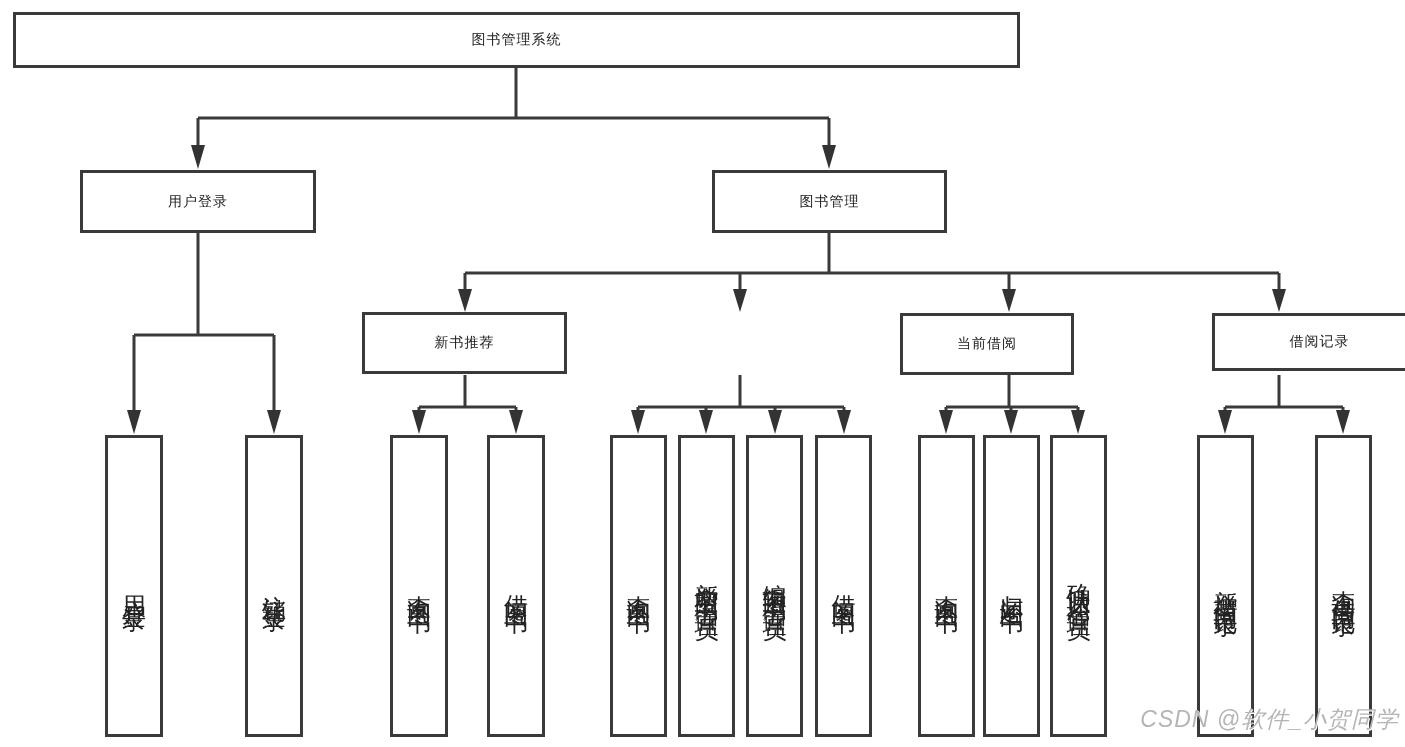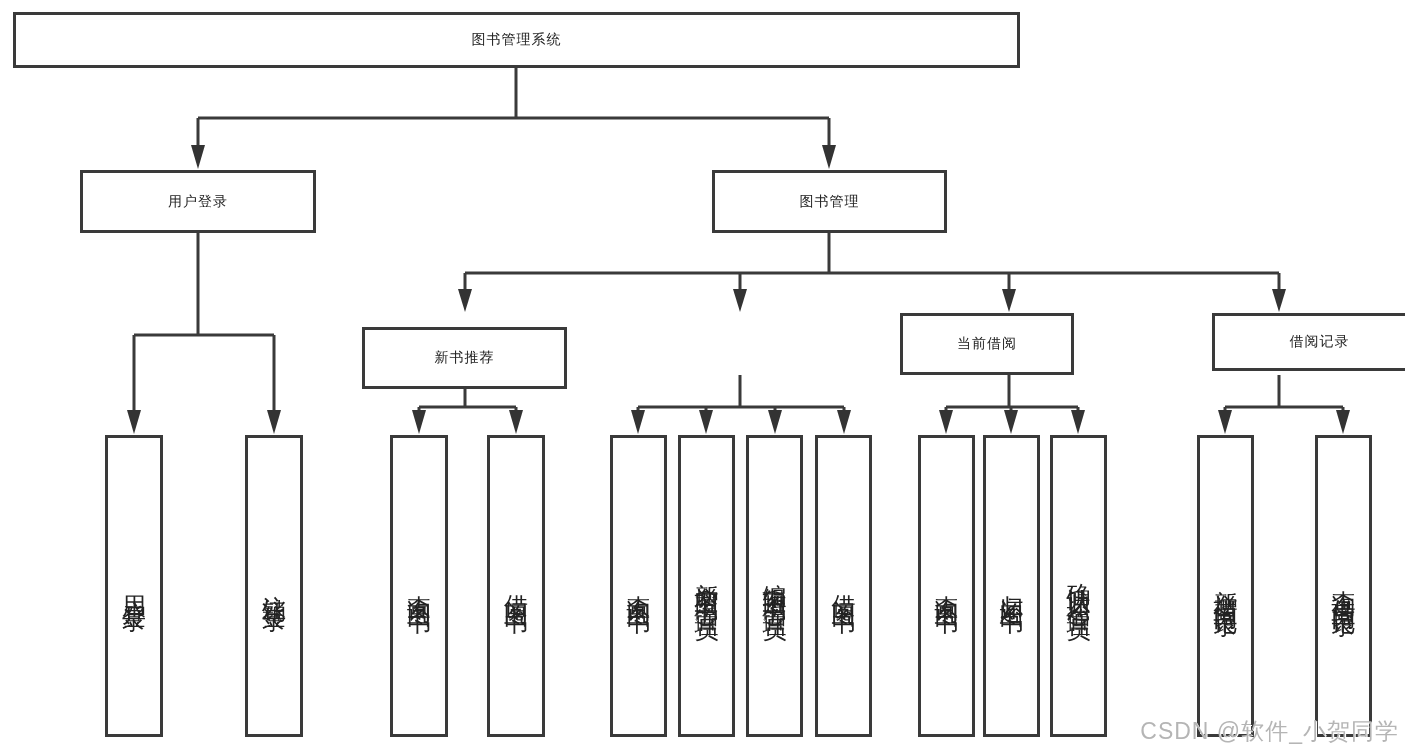--- a/index.html
+++ b/index.html
@@ -45,27 +45,28 @@
     position: absolute;
     left: 0; top: 0;
     width: 1405px; height: 747px;
     z-index: 1;
   }
   #connectors path { stroke: #3a3a3a; stroke-width: 3; fill: none; }
   #connectors polygon { fill: #333333; stroke: none; }
   .watermark {
     position: absolute;
     right: 6px;
-    bottom: 0;
+    bottom: 12px;
     font-size: 23px;
     color: #b5b5b5;
     text-shadow: 1px 1px 0 #ffffff;
     letter-spacing: 1px;
     z-index: 3;
     white-space: nowrap;
+    font-style: italic;
   }
 </style>
 </head>
 <body>
 
 <div id="stage">
 
   <svg id="connectors" viewBox="0 0 1405 747" xmlns="http://www.w3.org/2000/svg">
 
     <path d="M516 68 V118 M198 118 H829 M198 118 V150 M829 118 V150"></path>
@@ -100,21 +101,21 @@
     <path d="M1279 375 V407 M1225 407 H1343 M1225 407 V416 M1343 407 V416"></path>
     <polygon points="1218,410 1232,410 1225,434"></polygon>
     <polygon points="1336,410 1350,410 1343,434"></polygon>
   </svg>
 
   <div class="node" style="left:13px; top:12px; width:1007px; height:56px;">图书管理系统</div>
 
   <div class="node" style="left:80px; top:170px; width:236px; height:63px;">用户登录</div>
   <div class="node" style="left:712px; top:170px; width:235px; height:63px;">图书管理</div>
 
-  <div class="node" style="left:362px; top:327px; width:205px; height:62px;">新书推荐</div>
+  <div class="node" style="left:362px; top:312px; width:205px; height:62px;">新书推荐</div>
   <div class="node" style="left:900px; top:313px; width:174px; height:62px;">当前借阅</div>
   <div class="node" style="left:1212px; top:313px; width:215px; height:58px;font-family:Liberation Mono, monospace;">借阅记录</div>
 
   <div class="vnode" style="left:105px; top:435px; width:58px; height:302px;">用户登录</div>
   <div class="vnode" style="left:245px; top:435px; width:58px; height:302px;">注销登录</div>
 
   <div class="vnode" style="left:390px; top:435px; width:58px; height:302px;">查询图书</div>
   <div class="vnode" style="left:487px; top:435px; width:58px; height:302px;">借阅图书</div>
 
   <div class="vnode" style="left:610px; top:435px; width:57px; height:302px;">查询图书</div>

